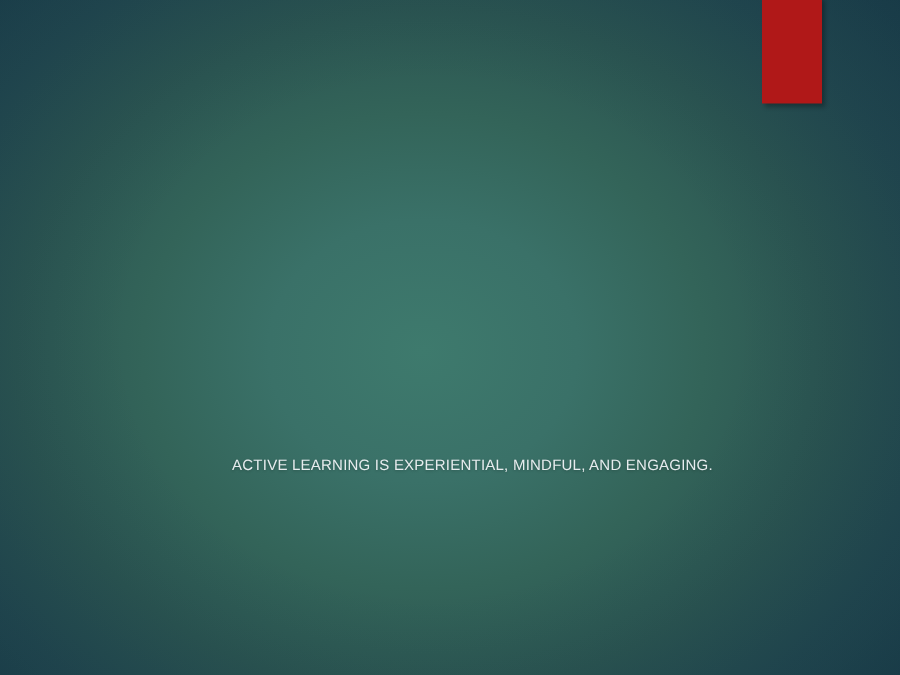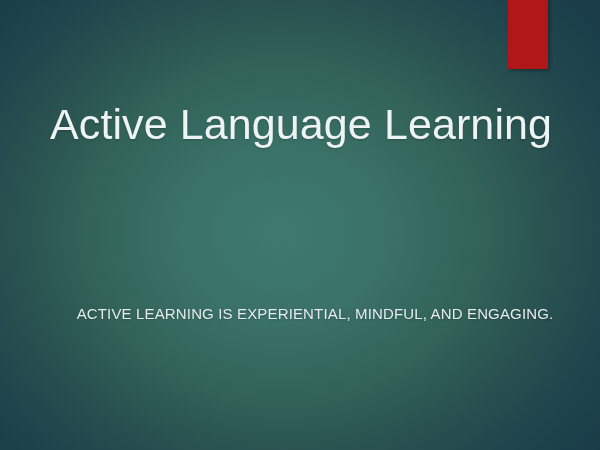--- a/index.html
+++ b/index.html
@@ -68,38 +68,35 @@
 
   #subtitle-block {
     position: absolute;
     left: 30px;
     top: 305px;
     width: 570px;
     text-align: center;
   }
   #subtitle {
     margin: 0;
-    font-size: 15px;
+    font-size: 10px;
     font-weight: 400;
     line-height: 1.25;
     color: #e6ecee;
     letter-spacing: 0.15px;
     text-shadow: 0 1px 2px rgba(0,0,0,0.22);
   }
 </style>
 </head>
 <body>
 
 <div id="slide">
 
   <div id="vignette"></div>
 
   <div id="accent-bar"></div>
 
-  <div id="title-block">
-    <h1 id="title">Active Language Learning</h1>
-  </div>
 
   <div id="subtitle-block">
     <p id="subtitle">ACTIVE LEARNING IS EXPERIENTIAL, MINDFUL, AND ENGAGING.</p>
   </div>
 
 </div>
 
 </body></html>

